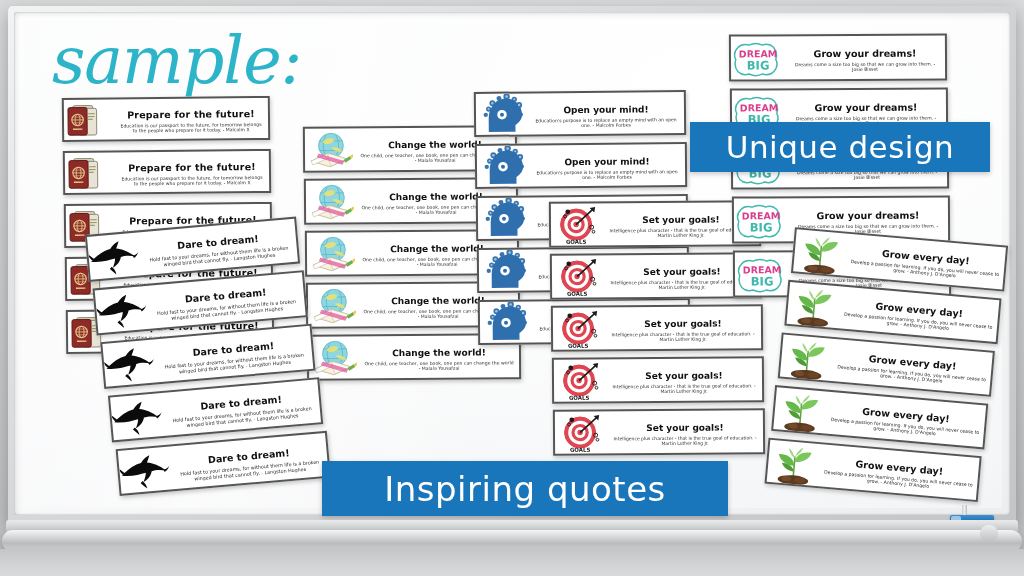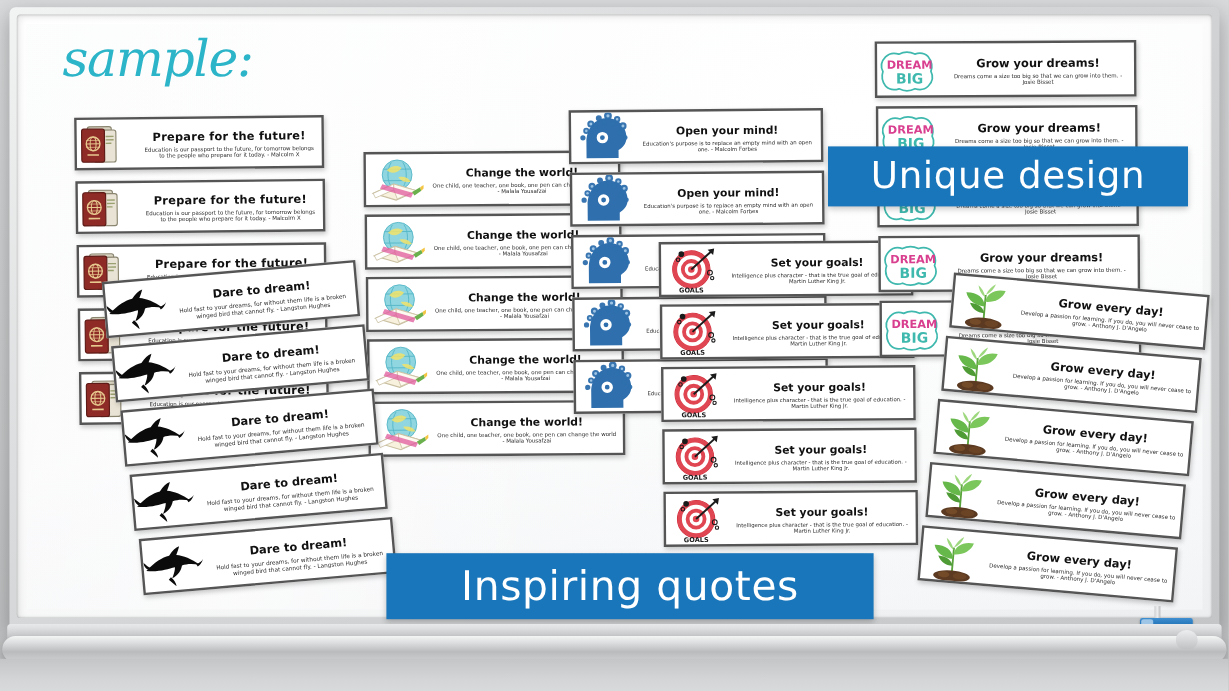--- a/index.html
+++ b/index.html
@@ -76,21 +76,21 @@
   }
 
   
   .title-wrap { position:absolute; left:52px; top:28px; display:flex; align-items:baseline; gap:14px; }
   .title-main {
     font-family:"DejaVu Sans", sans-serif; font-weight:700;
     font-size:54px; letter-spacing:3px; color:#1b3160; line-height:1;
   }
   .title-script {
     font-family:"DejaVu Serif", serif; font-style:italic; font-weight:400;
-    font-size:42px; color:#2cb4c8; line-height:1; letter-spacing:-1px;
+    font-size:65px; color:#2cb4c8; line-height:1; letter-spacing:-1px;
   }
 
   .banner {
     position:absolute; background:#1976ba; color:#ffffff;
     font-family:"DejaVu Sans", sans-serif; font-weight:400;
     display:flex; align-items:center; justify-content:center;
     box-shadow: 0 2px 5px rgba(0,0,0,.22);
   }
   #banner-unique { left:690px; top:122px; width:300px; height:50px; font-size:31px; letter-spacing:.5px; }
   #banner-quotes { left:322px; top:461px; width:406px; height:55px; font-size:34px; letter-spacing:.5px; }

